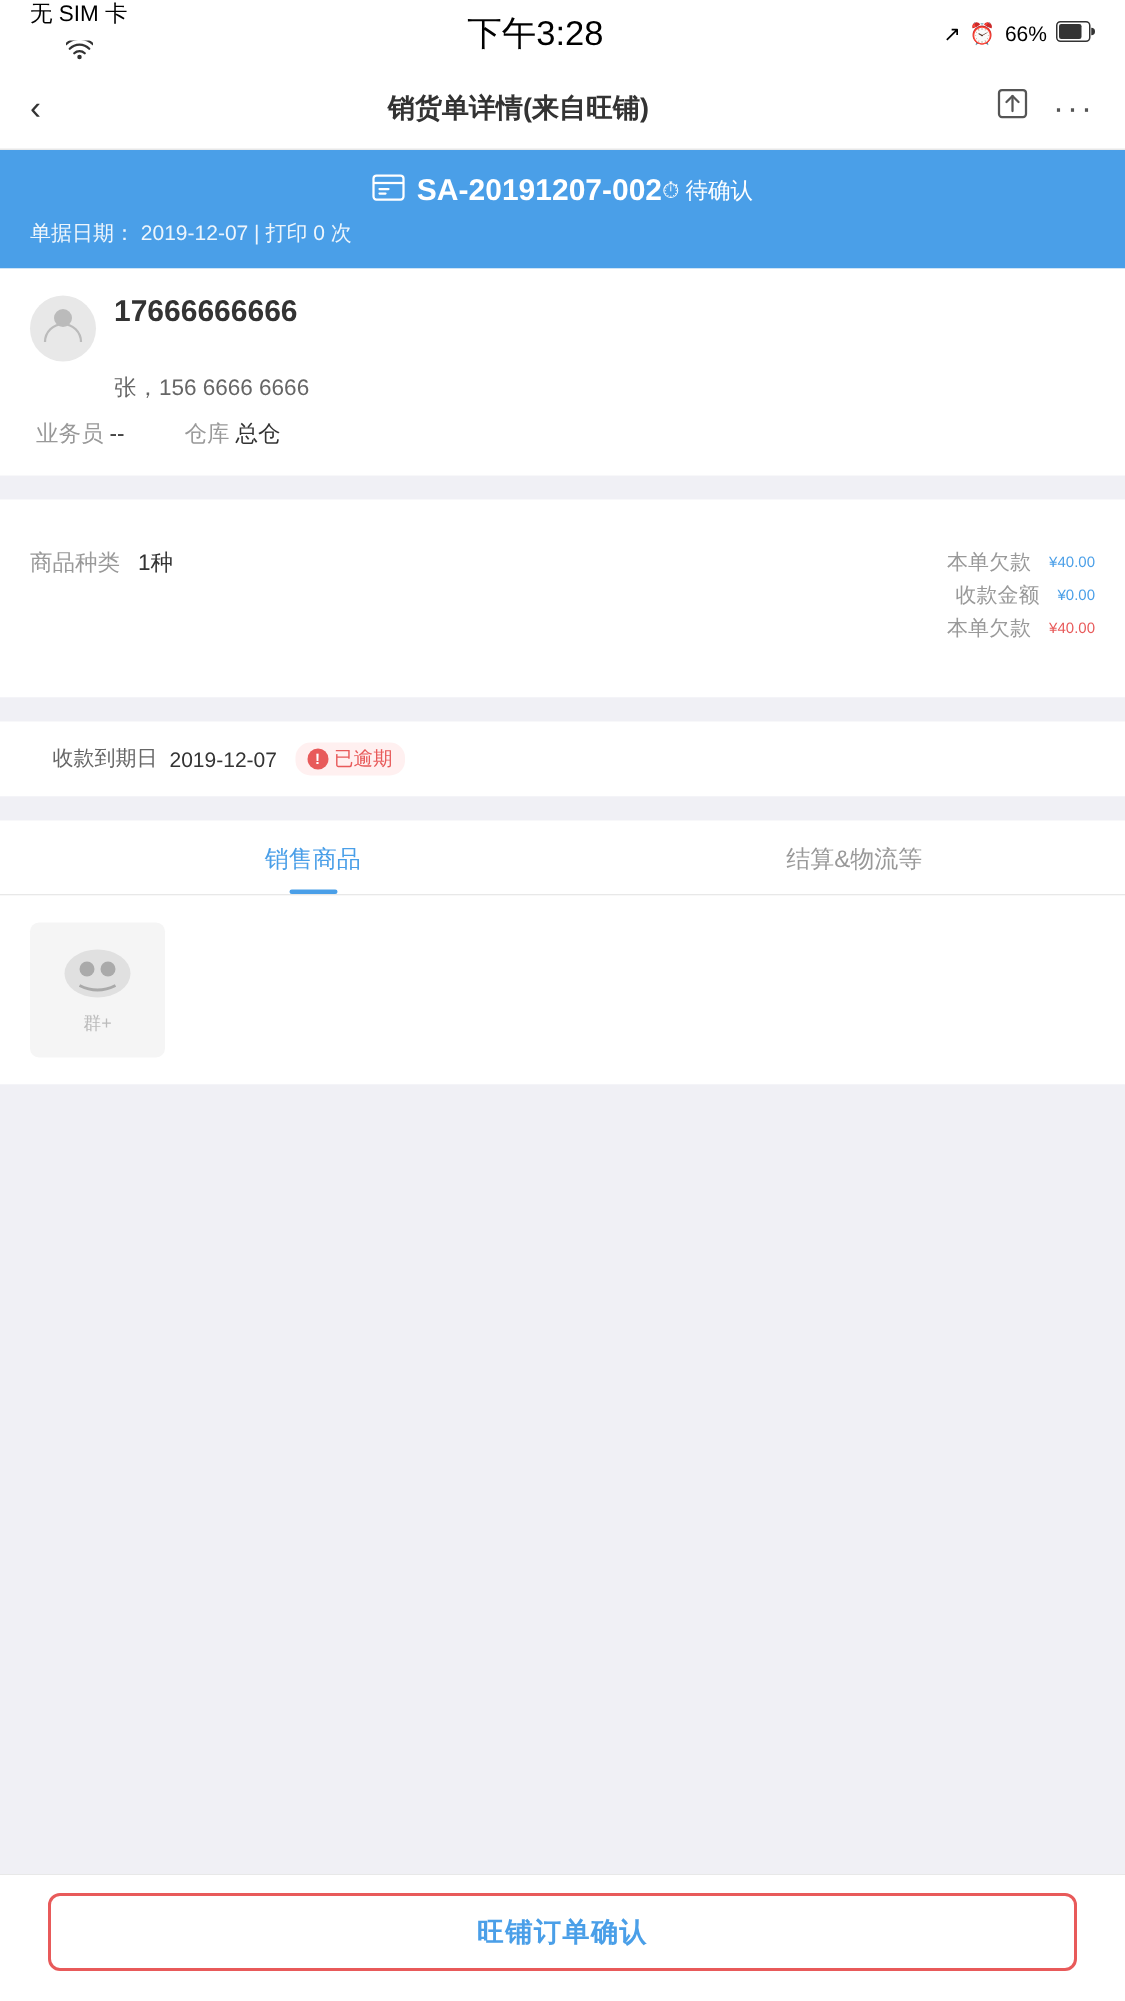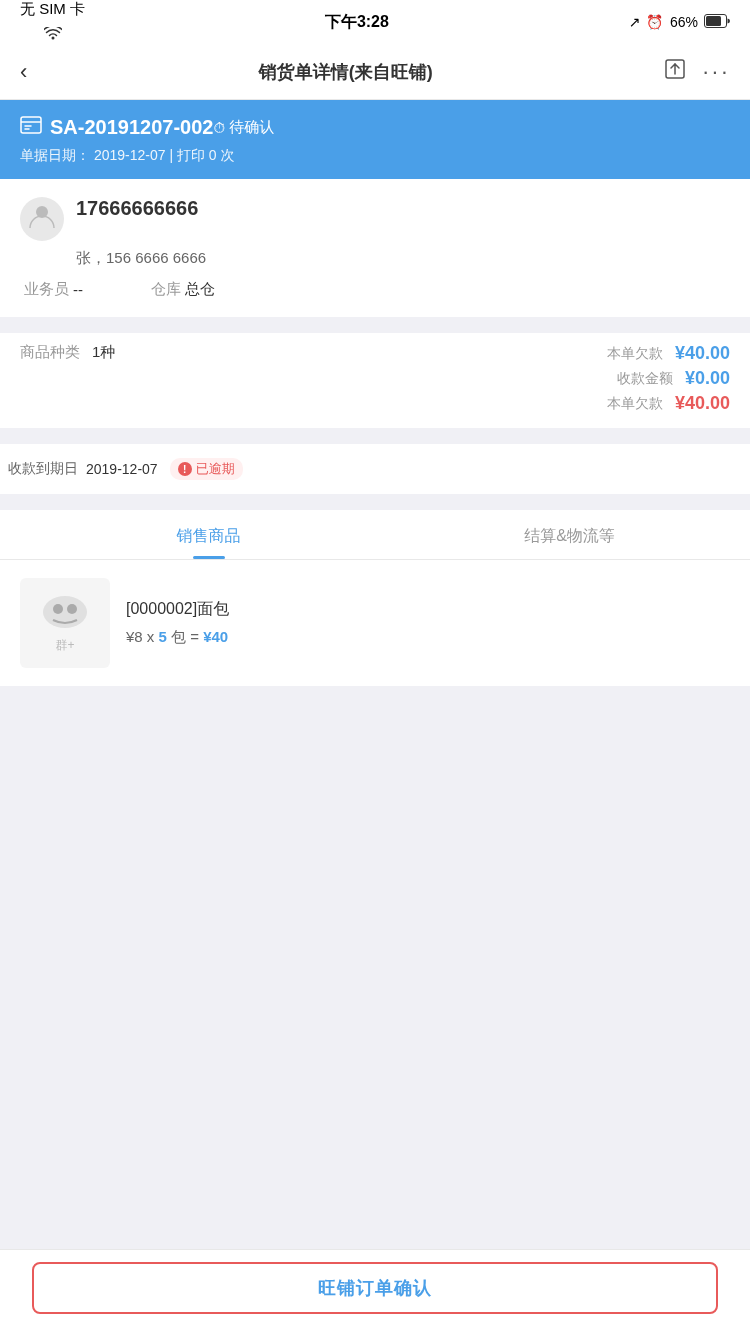--- a/index.html
+++ b/index.html
@@ -18,21 +18,21 @@
       background: #fff;
       height: 44px;
       display: flex;
       align-items: center;
       justify-content: space-between;
       padding: 0 20px;
       font-size: 15px;
       font-weight: 500;
     }
     .status-left { display: flex; align-items: center; gap: 8px; flex-direction: column; }
-    .status-center { font-size: 16px; font-weight: 700; }
+    .status-center { font-size: 23px; font-weight: 400; }
     .status-right { display: flex; align-items: center; gap: 6px; font-size: 14px; }
 
     
     .nav-bar {
       background: #fff;
       height: 56px;
       display: flex;
       align-items: center;
       justify-content: space-between;
       padding: 0 20px;
@@ -61,21 +61,21 @@
 
     
     .order-header-card {
       background: #4a9fe8;
       padding: 16px 20px 14px;
       margin-bottom: 0;
     }
     .order-header-top {
       display: flex;
       align-items: center;
-      justify-content: flex-start;
+      justify-content: center;
       margin-bottom: 8px;
     }
     .order-id-row {
       display: flex;
       align-items: center;
       gap: 8px;
     }
     .order-id-icon {
       color: #fff;
       font-size: 18px;
@@ -132,21 +132,20 @@
     .customer-name {
       font-size: 15px;
       color: #666;
       margin-bottom: 12px;
       padding-left: 56px;
     }
     .customer-info-row {
       display: flex;
       align-items: flex-end;
       padding-left: 4px;
-      gap: 28px;
     }
     .customer-info-item {
       display: flex;
       align-items: center;
       gap: 4px;
       margin-right: 40px;
     }
     .info-label {
       font-size: 15px;
       color: #999;
@@ -158,21 +157,21 @@
 
     
     .divider {
       height: 8px;
       background: #f0f0f5;
     }
 
     
     .summary-card {
       background: #fff;
-      padding: 10px 20px;
+      padding: 33px 20px;
       margin-bottom: 0;
     }
     .summary-top {
       display: flex;
       align-items: flex-start;
       justify-content: space-between;
     }
     .summary-left {
       display: flex;
       align-items: center;
@@ -195,30 +194,30 @@
       align-items: center;
       justify-content: flex-end;
       gap: 12px;
       margin-bottom: 4px;
     }
     .amount-label {
       font-size: 14px;
       color: #999;
     }
     .amount-value {
-      font-size: 18px;
-      font-weight: 700;
+      font-size: 10px;
+      font-weight: 400;
     }
     .amount-blue { color: #4a9fe8; }
     .amount-red { color: #e85a5a; }
 
     
     .due-date-card {
       background: #fff;
-      padding: 14px 8px;
+      padding: 14px 35px;
       margin-top: 8px;
       display: flex;
       align-items: center;
       gap: 8px;
     }
     .due-label {
       font-size: 14px;
       color: #666;
     }
     .due-date {
@@ -520,33 +519,20 @@
           <svg width="50" height="40" viewBox="0 0 50 40" fill="none">
             <ellipse cx="25" cy="20" rx="22" ry="16" fill="#e0e0e0"></ellipse>
             <circle cx="18" cy="17" r="5" fill="#aaa"></circle>
             <circle cx="32" cy="17" r="5" fill="#aaa"></circle>
             <path d="M13 28 Q25 34 37 28" stroke="#aaa" stroke-width="2" fill="none"></path>
           </svg>
         </div>
         <div class="product-thumb-sub">群+</div>
       </div>
     </div>
-    <div class="product-info">
-      <div class="product-name">
-        <span>[0000002]</span><span>面包</span>
-      </div>
-      <div class="product-price-row">
-        <span>¥8</span>
-        <span> x </span>
-        <span class="product-price-blue">5</span>
-        <span>包</span>
-        <span> = </span>
-        <span class="product-total-blue">¥40</span>
-      </div>
-    </div>
   </div>
 </div>
 
 <div class="gray-area"></div>
 
 <div style="height: 84px;"></div>
 
 <div class="bottom-button-container">
   <button class="confirm-button">
     <span>旺铺订单确认</span>

